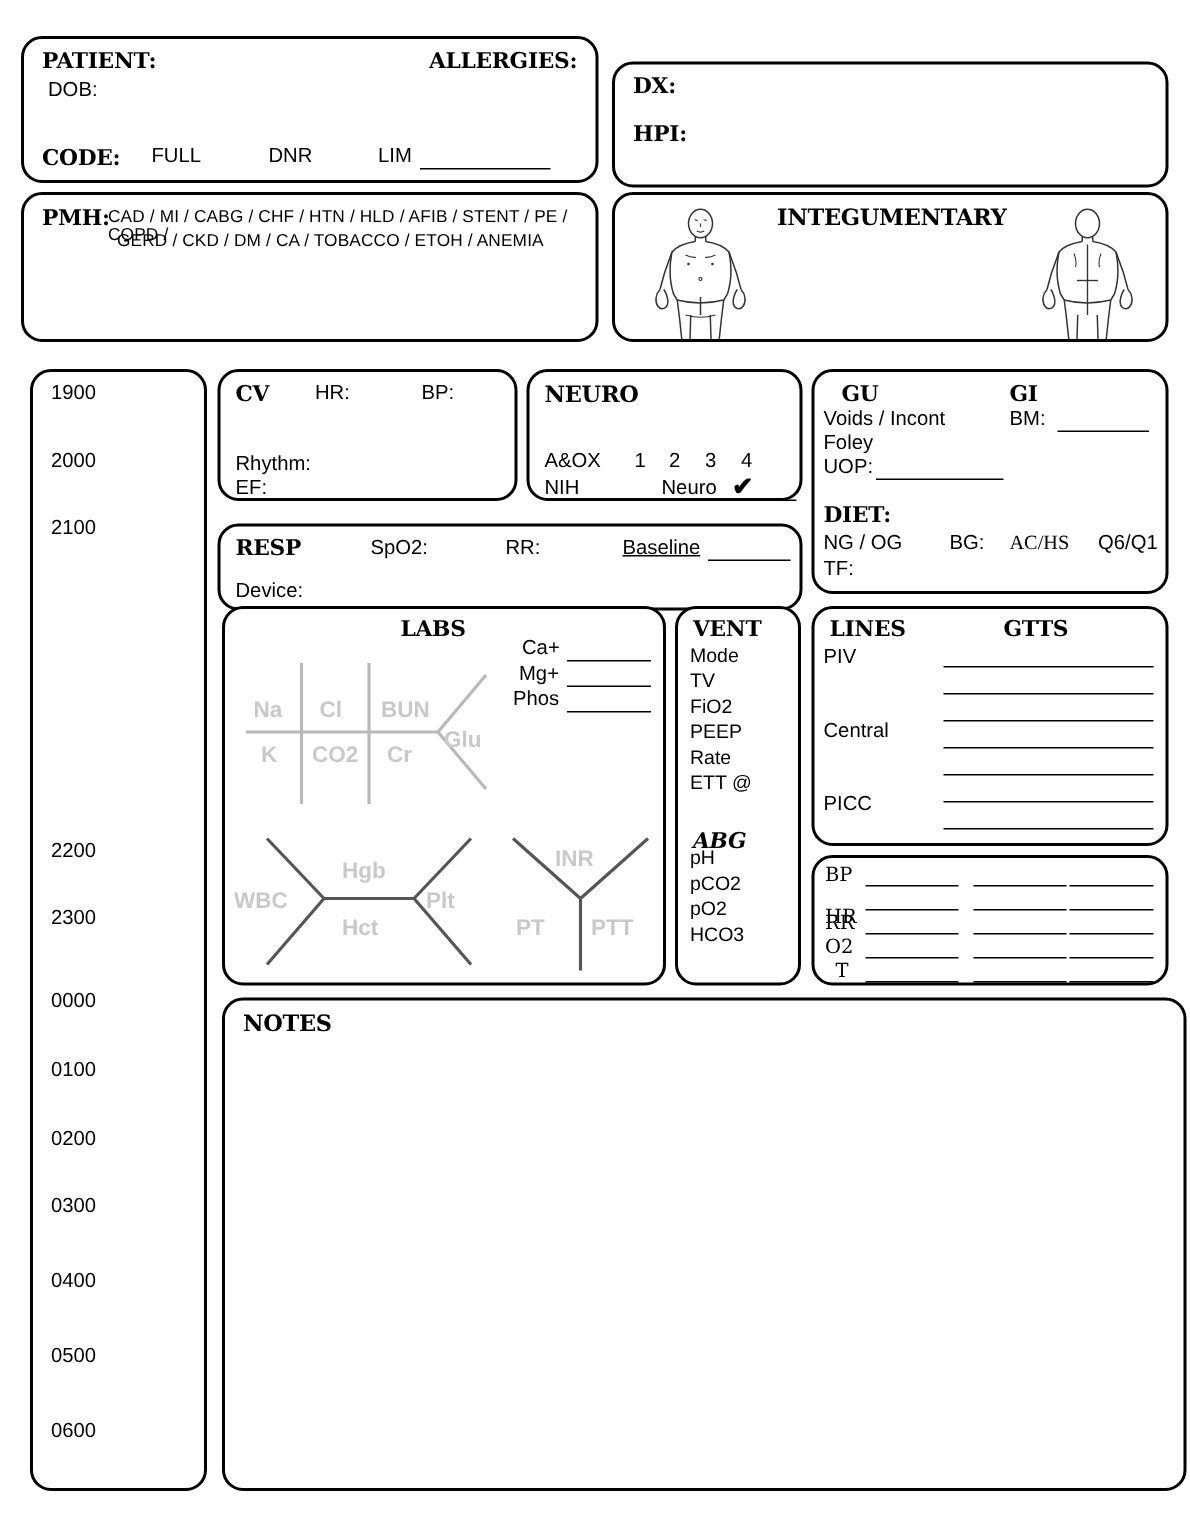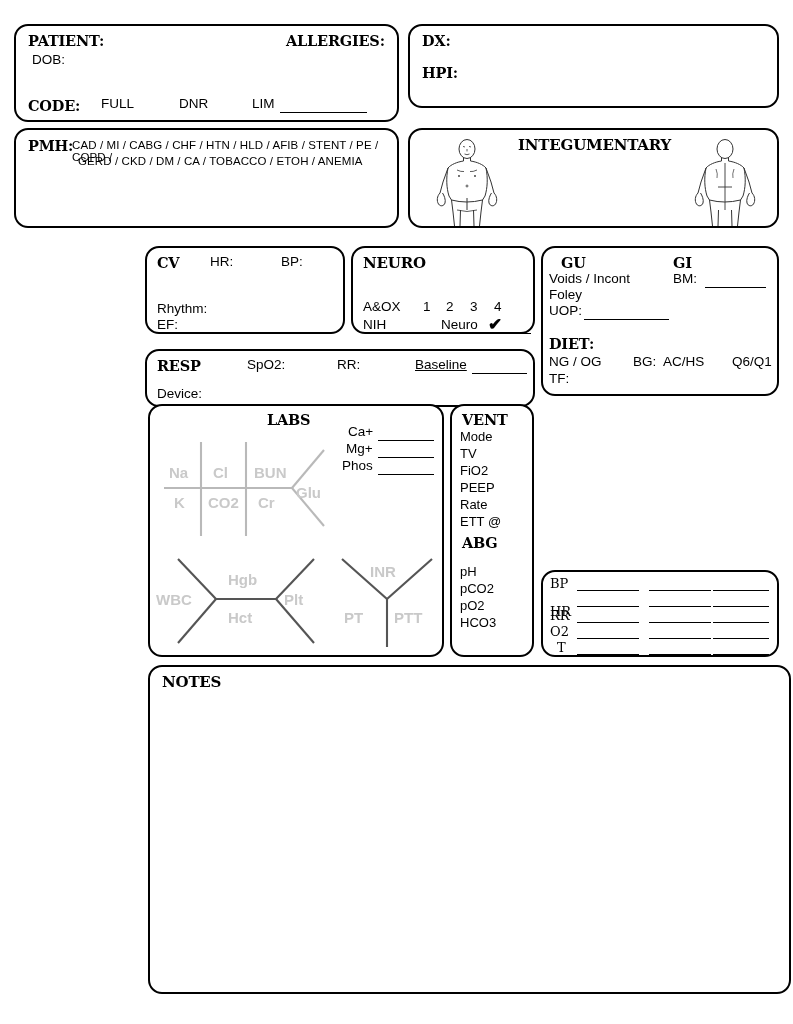--- a/index.html
+++ b/index.html
@@ -40,21 +40,21 @@
     font-size: 13.5px;
   }
   .abs { position: absolute; }
   .ruleline {
     position: absolute;
     border-bottom: 1.6px solid #000;
   }
 
   
   #patient-box { left: 14px; top: 24px; width: 385px; height: 98px; }
-  #dx-box      { left: 408px; top: 24px; width: 371px; height: 84px; }
+  #dx-box      { left: 408px; top: 41px; width: 371px; height: 84px; }
   #pmh-box     { left: 14px; top: 128px; width: 385px; height: 100px; }
   #integ-box   { left: 408px; top: 128px; width: 371px; height: 100px; }
 
   
   #time-box { left: 20px; top: 246px; width: 118px; height: 748px; }
   .time-entry {
     position: absolute;
     left: 12px;
     font-size: 13.5px;
     font-family: "Liberation Sans", sans-serif;
@@ -187,20 +187,34 @@
 
         <path d="M27.5 62 L29 74 L30.5 88"></path>
         <path d="M58.5 62 L57 74 L55.5 88"></path>
         <path d="M36.5 72 L36 88"></path>
         <path d="M49.5 72 L50 88"></path>
         <path d="M27.5 62 q15 4 31 0"></path>
       </g>
     </svg>
   </div>
 
+  <div class="box" id="time-box">
+    <div class="time-entry" style="top:6px;">1900</div>
+    <div class="time-entry" style="top:51px;">2000</div>
+    <div class="time-entry" style="top:96px;">2100</div>
+    <div class="time-entry" style="top:311px;">2200</div>
+    <div class="time-entry" style="top:356px;">2300</div>
+    <div class="time-entry" style="top:411px;">0000</div>
+    <div class="time-entry" style="top:457px;">0100</div>
+    <div class="time-entry" style="top:503px;">0200</div>
+    <div class="time-entry" style="top:548px;">0300</div>
+    <div class="time-entry" style="top:598px;">0400</div>
+    <div class="time-entry" style="top:648px;">0500</div>
+    <div class="time-entry" style="top:698px;">0600</div>
+  </div>
 
   <div class="box" id="cv-box">
     <div class="abs hdr" style="left:10px; top:6px;">CV</div>
     <div class="abs lbl" style="left:63px; top:6px;">HR:</div>
     <div class="abs lbl" style="left:134px; top:6px;">BP:</div>
     <div class="abs lbl" style="left:10px; top:53px;">Rhythm:</div>
     <div class="abs lbl" style="left:10px; top:69px;">EF:</div>
   </div>
 
   <div class="box" id="neuro-box">
@@ -233,21 +247,21 @@
     <div class="abs lbl" style="left:6px; top:23px;">Voids / Incont</div>
     <div class="abs lbl" style="left:130px; top:23px;">BM:</div>
     <div class="ruleline" style="left:162px; top:39px; width:61px;"></div>
     <div class="abs lbl" style="left:6px; top:39px;">Foley</div>
     <div class="abs lbl" style="left:6px; top:55px;">UOP:</div>
     <div class="ruleline" style="left:41px; top:71px; width:85px;"></div>
 
     <div class="abs hdr" style="left:6px; top:87px;">DIET:</div>
     <div class="abs lbl" style="left:6px; top:106px;">NG / OG</div>
     <div class="abs lbl" style="left:90px; top:106px;">BG:</div>
-    <div class="abs lbl" style="left:120px; top:106px;">AC/HS</div>
+    <div class="abs lbl" style="left:130px; top:106px;font-family:Liberation Serif, serif;">AC/HS</div>
     <div class="abs lbl" style="left:189px; top:106px;">Q6/Q1</div>
     <div class="abs lbl" style="left:6px; top:123px;">TF:</div>
   </div>
 
   <div class="box" id="labs-box">
     <div class="abs hdr" style="left:117px; top:5px;">LABS</div>
 
     <svg class="fish-svg" style="left:6px; top:22px;" width="190" height="120" viewBox="0 0 190 120">
       <g stroke="#b9b9b9" stroke-width="2.1" fill="none">
         <line x1="8" y1="60" x2="136" y2="60"></line>
@@ -306,27 +320,43 @@
 
   <div class="box" id="vent-box">
     <div class="abs hdr" style="left:10px; top:5px;">VENT</div>
     <div class="vent-list" style="top:23px;">Mode</div>
     <div class="vent-list" style="top:40px;">TV</div>
     <div class="vent-list" style="top:57px;">FiO2</div>
     <div class="vent-list" style="top:74px;">PEEP</div>
     <div class="vent-list" style="top:91px;">Rate</div>
     <div class="vent-list" style="top:108px;">ETT @</div>
 
-    <div class="abs hdr" style="left:10px; top:128px;">ABG</div>
+    <div class="abs hdr" style="left:10px; top:146px;font-style:italic;">ABG</div>
     <div class="vent-list" style="top:158px;">pH</div>
     <div class="vent-list" style="top:175px;">pCO2</div>
     <div class="vent-list" style="top:192px;">pO2</div>
     <div class="vent-list" style="top:209px;">HCO3</div>
   </div>
 
+  <div class="box" id="lines-box">
+    <div class="abs hdr" style="left:10px; top:5px;">LINES</div>
+    <div class="abs hdr" style="left:126px; top:5px;">GTTS</div>
+
+    <div class="lines-row" style="left:6px; top:24px;">PIV</div>
+    <div class="lines-row" style="left:6px; top:73px;">Central</div>
+    <div class="lines-row" style="left:6px; top:122px;">PICC</div>
+
+    <div class="gtts-line" style="top:38px;"></div>
+    <div class="gtts-line" style="top:56px;"></div>
+    <div class="gtts-line" style="top:74px;"></div>
+    <div class="gtts-line" style="top:92px;"></div>
+    <div class="gtts-line" style="top:110px;"></div>
+    <div class="gtts-line" style="top:128px;"></div>
+    <div class="gtts-line" style="top:146px;"></div>
+  </div>
 
   <div class="box" id="vitals-box">
     <div class="vital-lbl" style="top:4px;">BP</div>
     <div class="vital-lbl" style="top:32px;">HR</div>
     <div class="vital-lbl" style="top:36px;">RR</div>
     <div class="vital-lbl" style="top:52px;">O2</div>
     <div class="vital-lbl" style="top:68px; left:14px;">T</div>
 
     <div class="vital-seg" style="left:34px;  top:18px;"></div>
     <div class="vital-seg" style="left:106px; top:18px;"></div>

